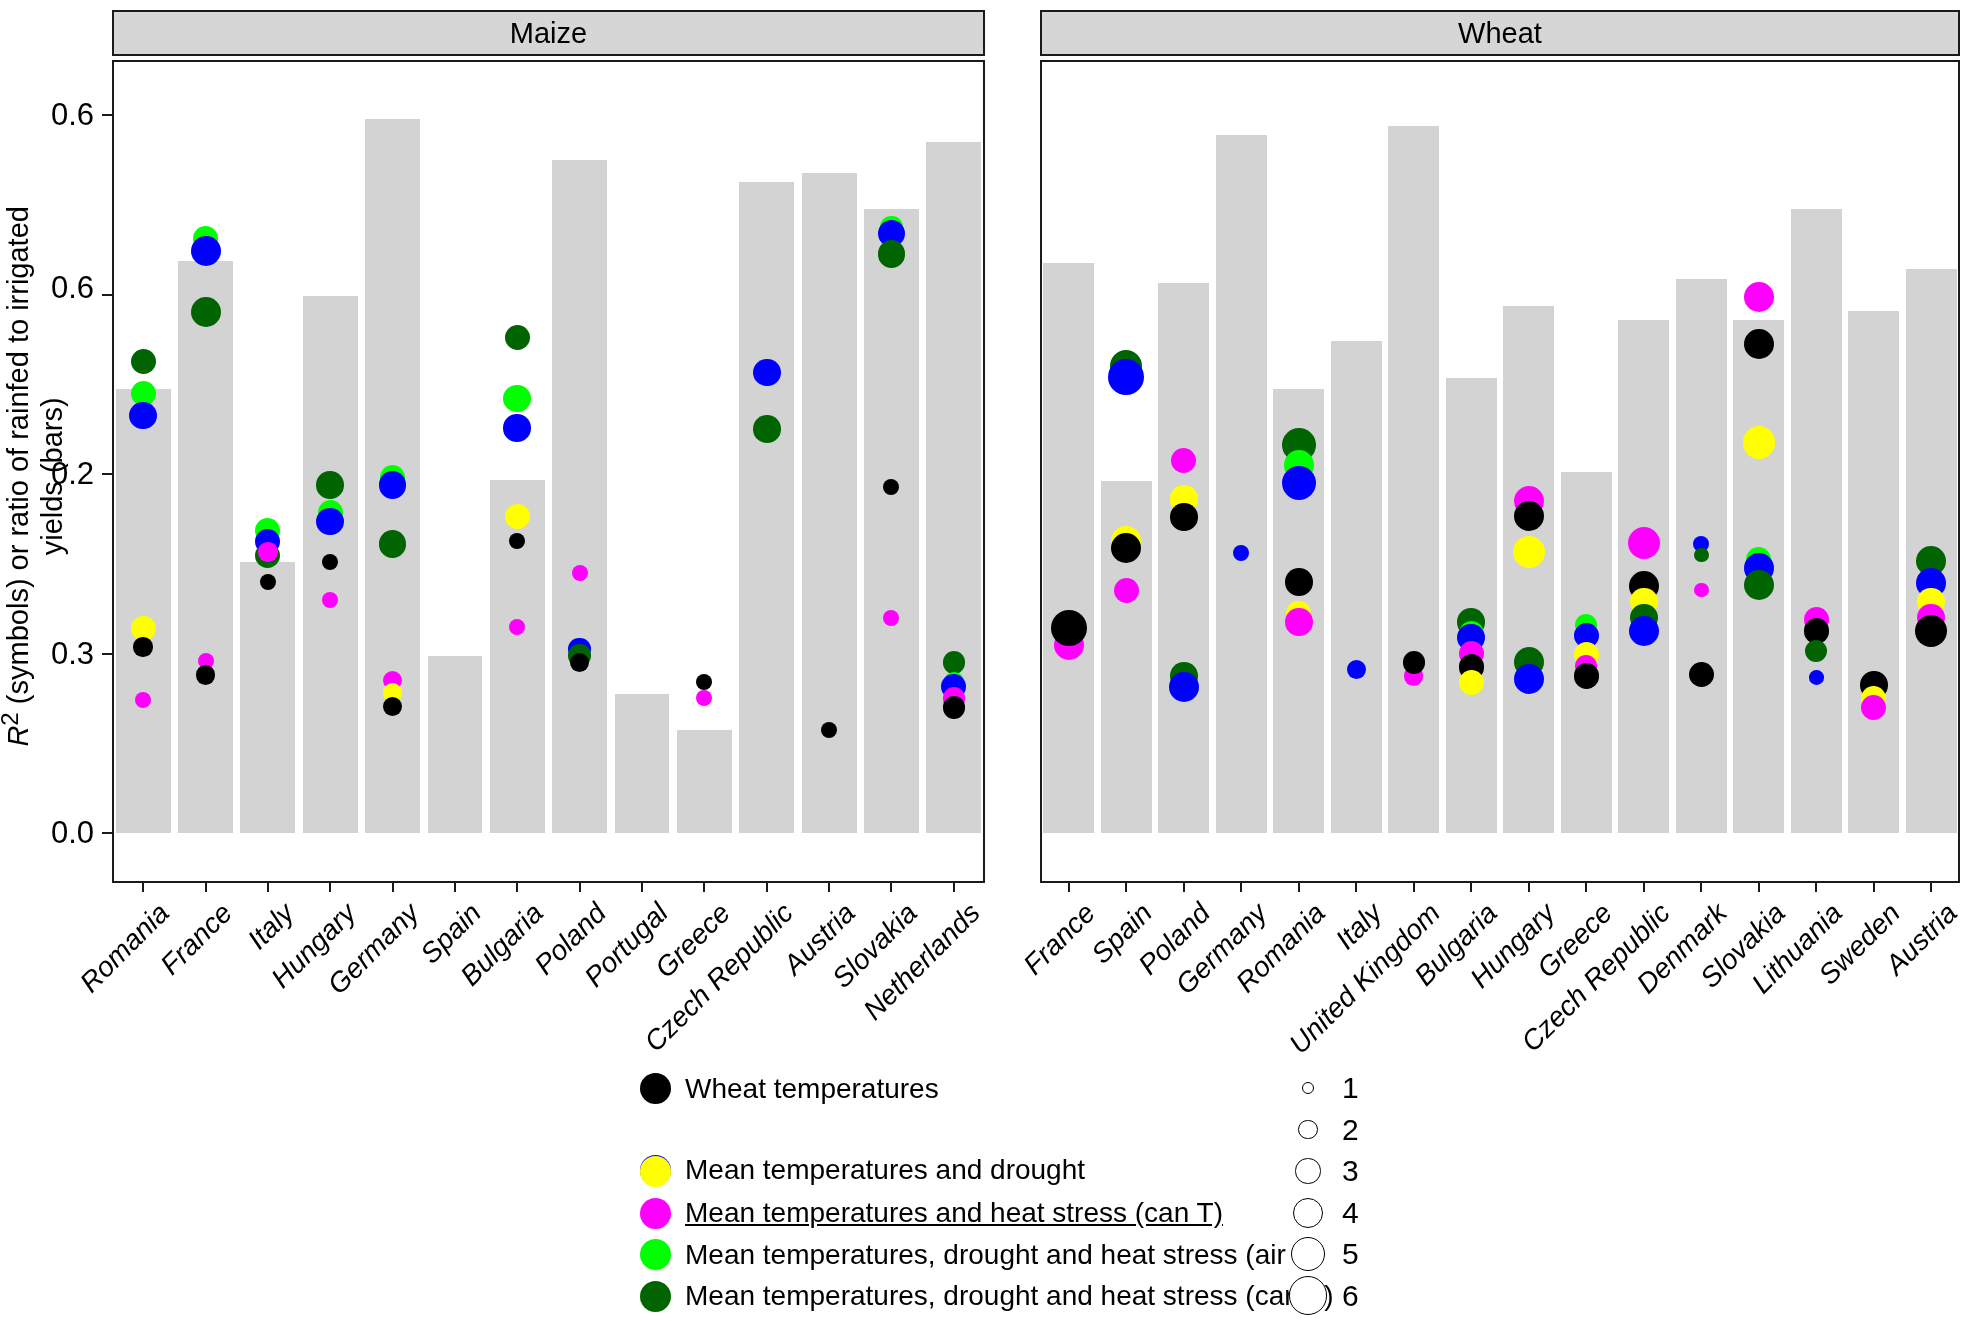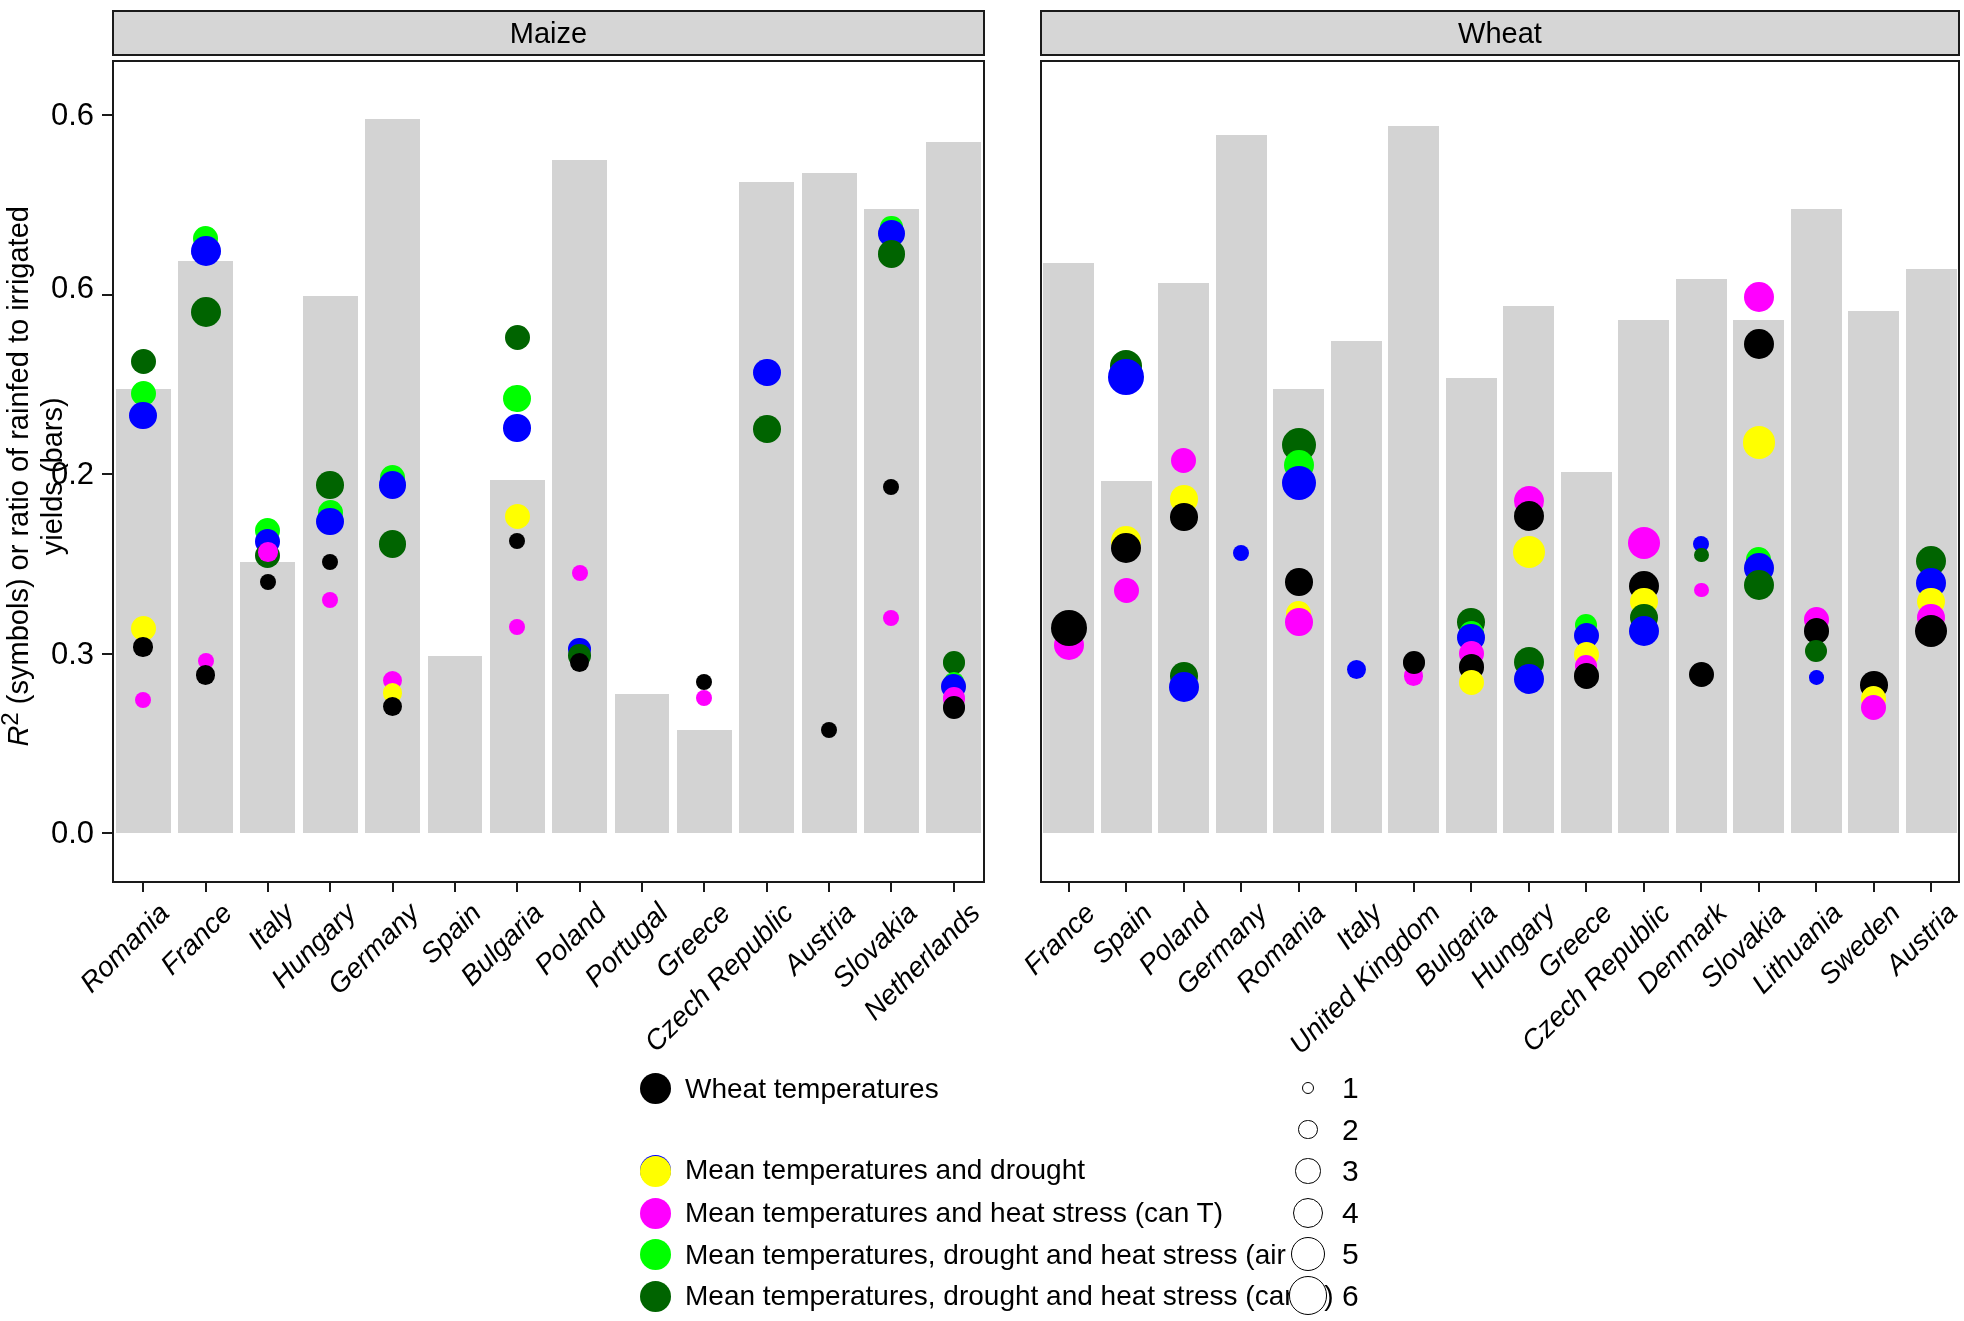--- a/index.html
+++ b/index.html
@@ -272,21 +272,21 @@
         <span class="leg-dot" style="width: 31px; height: 31px; background: rgb(0, 0, 0);"></span>
         <span class="leg-label">Wheat temperatures</span>
       </div>
       <div class="leg-row" style="left: 640px; top: 1113.5px; height: 33px; margin-top: 40px;">
         <span class="leg-dot" style="width: 31px; height: 31px; background: rgb(0, 0, 255);"></span>
         <span class="leg-label">Mean temperatures and drought</span>
       </div>
       <div class="leg-row" style="left: 640px; top: 1155px; height: 33px;">
         <span class="leg-dot" style="width: 31px; height: 31px; background: rgb(255, 255, 0);"></span>
       </div>
-      <div class="leg-row" style="left: 640px; top: 1196.5px; height: 33px;">
+      <div class="leg-row" style="left: 640px; top: 1196.5px; height: 33px; text-decoration: underline;">
         <span class="leg-dot" style="width: 31px; height: 31px; background: rgb(255, 0, 255);"></span>
         <span class="leg-label">Mean temperatures and heat stress (can T)</span>
       </div>
       <div class="leg-row" style="left: 640px; top: 1238px; height: 33px;">
         <span class="leg-dot" style="width: 31px; height: 31px; background: rgb(0, 255, 0);"></span>
         <span class="leg-label">Mean temperatures, drought and heat stress (air T)</span>
       </div>
       <div class="leg-row" style="left: 640px; top: 1279.5px; height: 33px;">
         <span class="leg-dot" style="width: 31px; height: 31px; background: rgb(0, 100, 0);"></span>
         <span class="leg-label">Mean temperatures, drought and heat stress (can T)</span>

